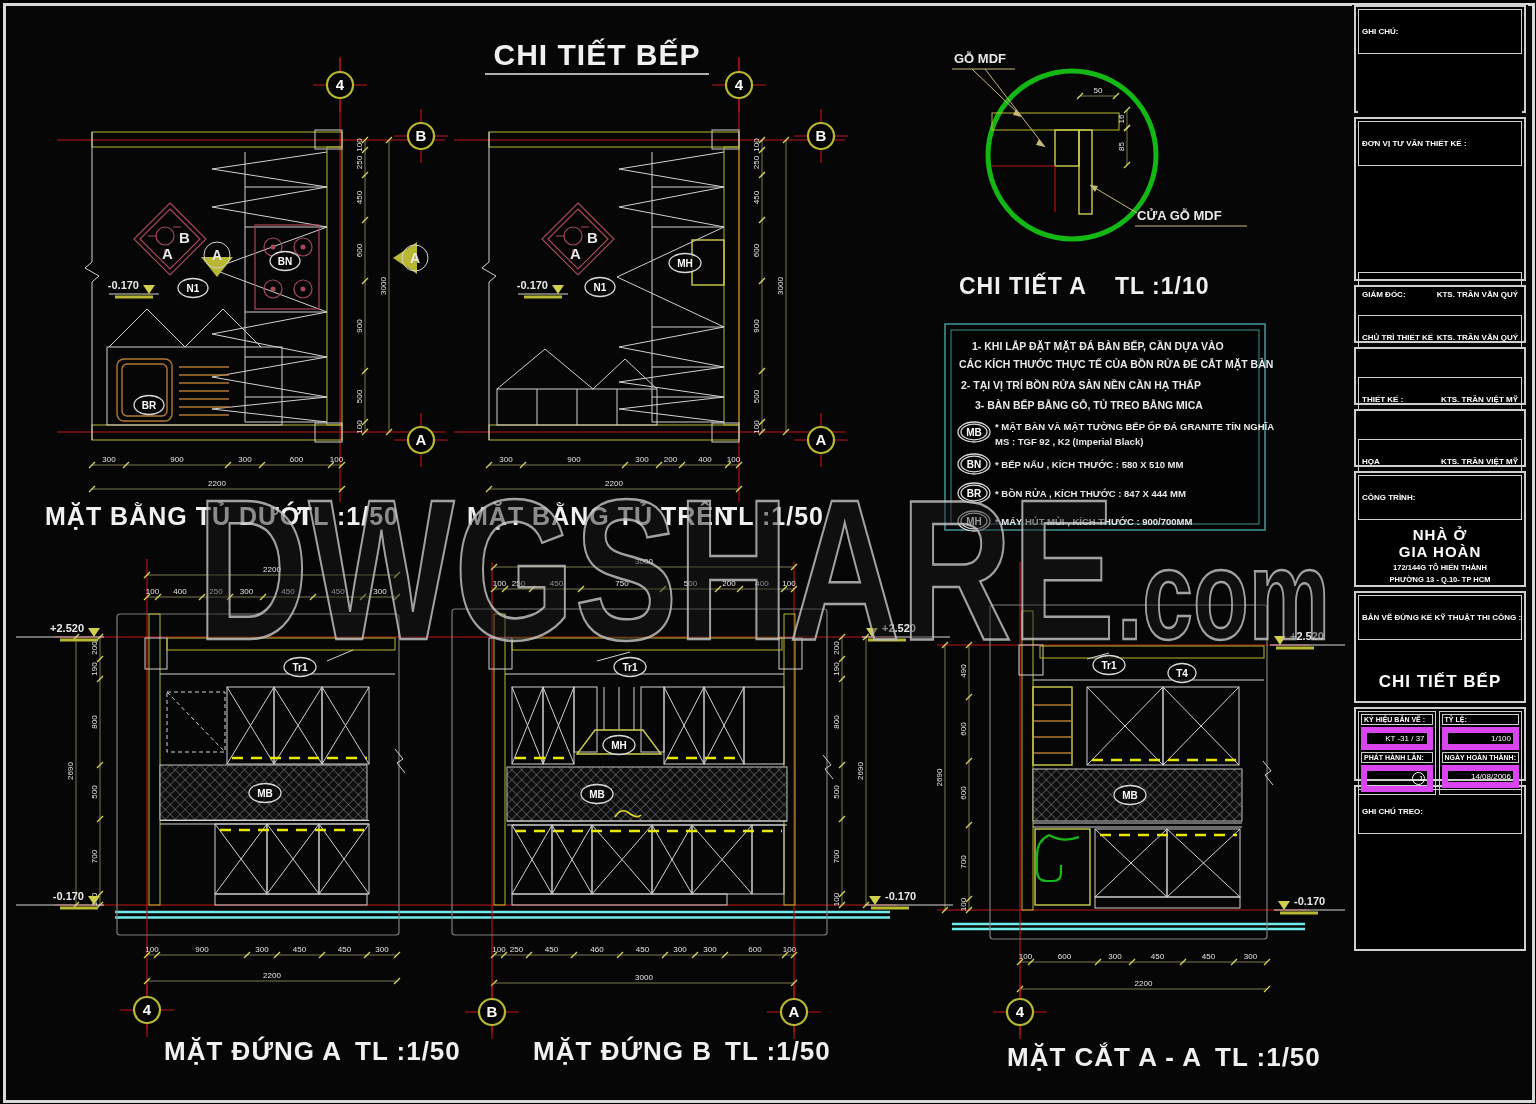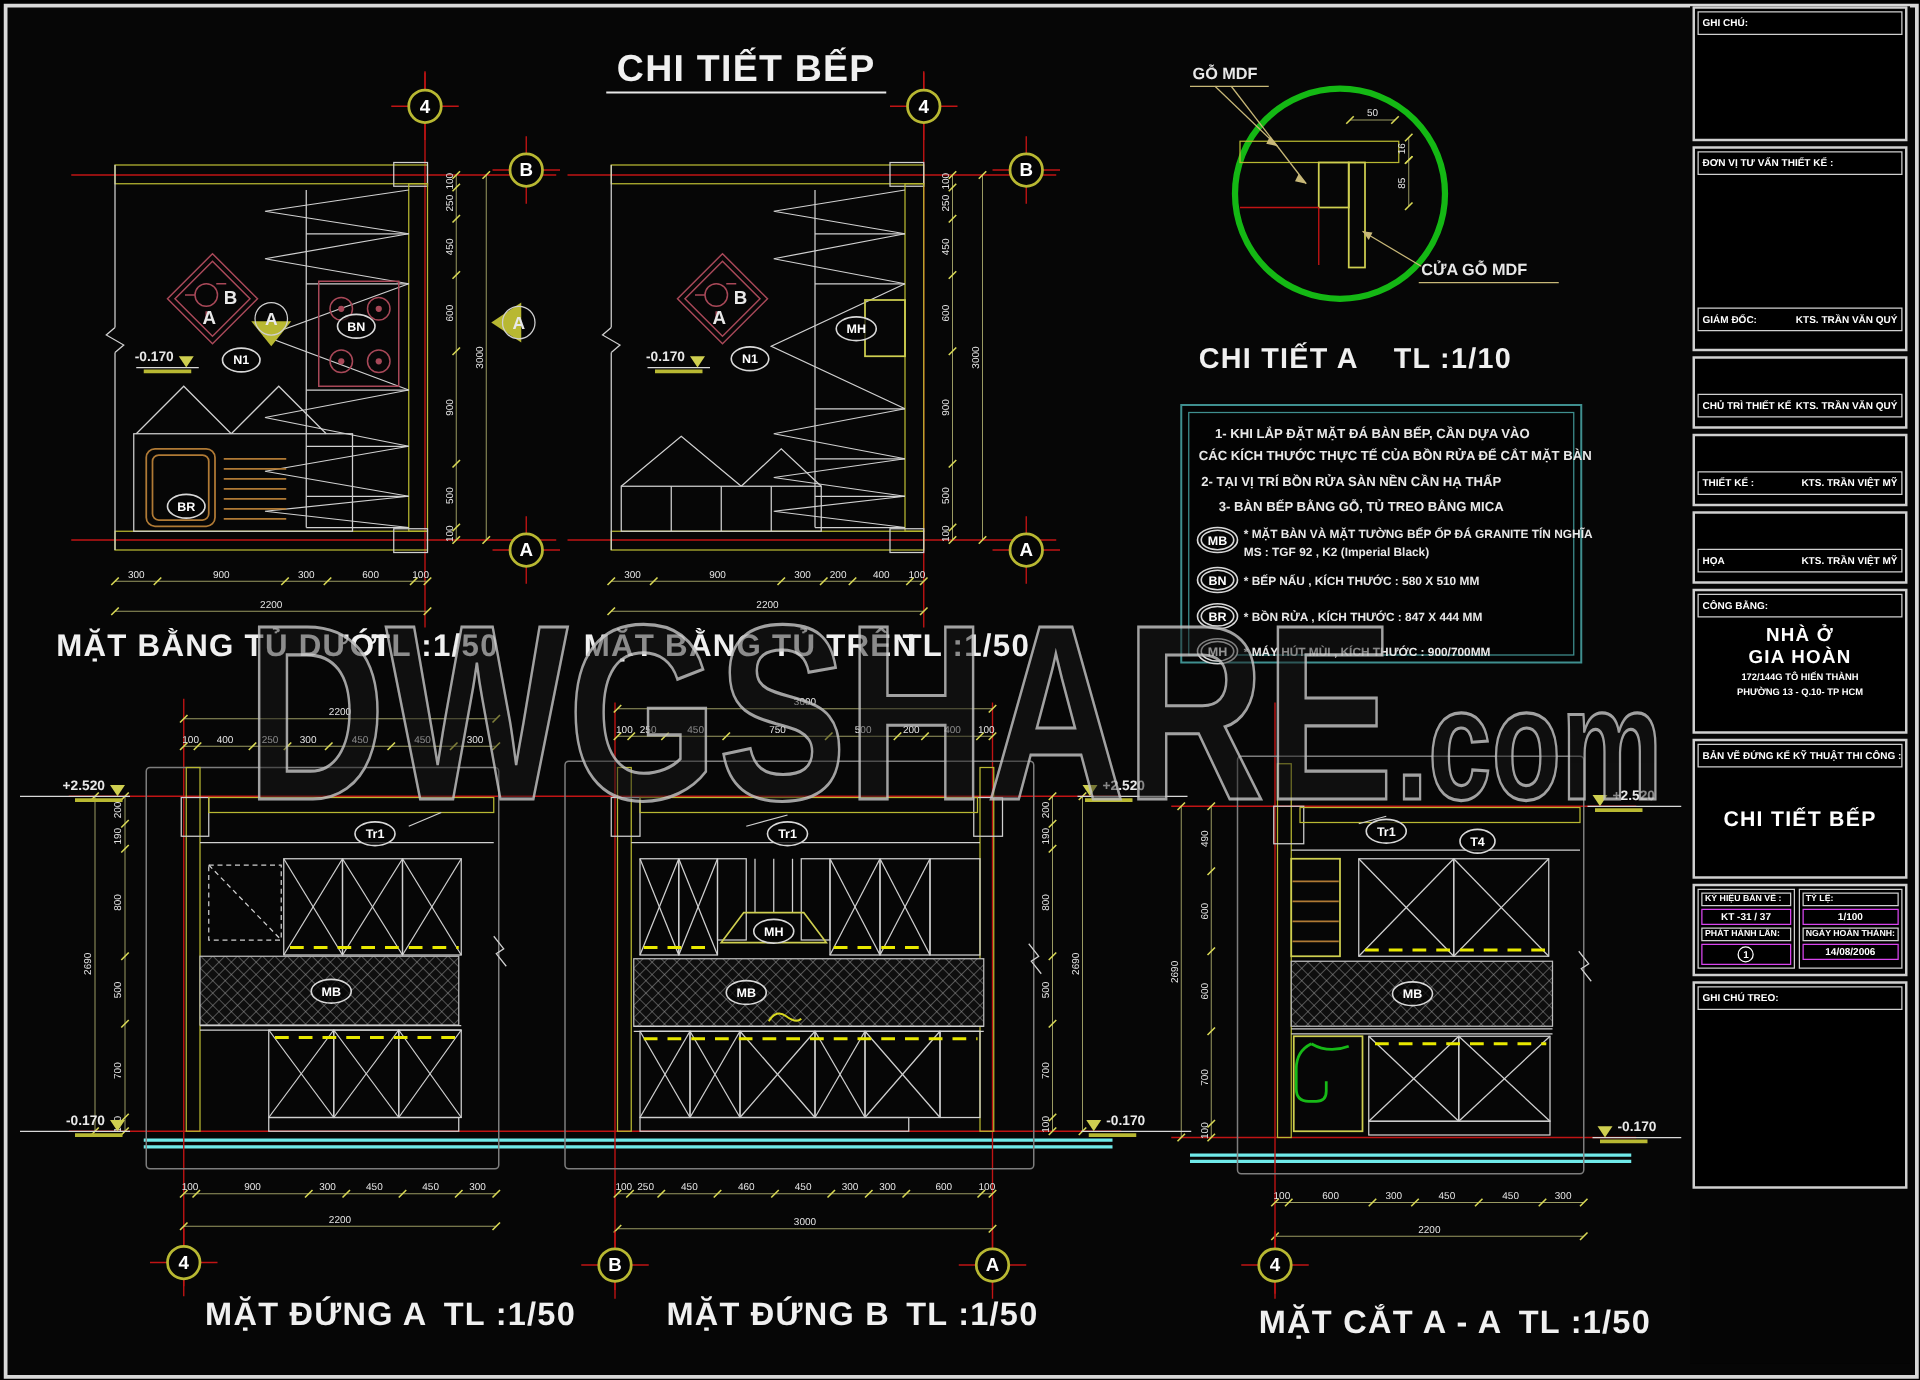--- a/index.html
+++ b/index.html
@@ -30,29 +30,29 @@
   .flag text{fill:#e8e8e8;font-size:11px;font-weight:bold}
   .tt{fill:#f0f0f0;font-weight:bold;letter-spacing:1px}
   .nt{fill:#e8e8e8;font-weight:bold;font-size:10.5px}
   .nt2{fill:#e8e8e8;font-weight:bold;font-size:9.5px}
   .lbl{fill:#e8e8e8;font-weight:bold;font-size:13px}
   .wm{font-weight:bold;fill:rgba(25,25,25,.55);stroke:#bdbdbd;stroke-width:2.5;font-size:200px;opacity:.85}
   .wm2{font-weight:bold;fill:rgba(25,25,25,.55);stroke:#bdbdbd;stroke-width:2.5;font-size:128px;opacity:.85}
   
   .tb{position:absolute;left:1352px;top:5px;width:176px;height:1086px;background:#050505;color:#fff;}
   .sec{border:2px solid #cfcfcf;margin:0 2px 4px 2px;padding:2px;background:#000;}
-  .bar{border:1px solid #cfcfcf;font-size:8px;font-weight:bold;padding:4px 3px;display:flex;justify-content:space-between;white-space:nowrap;overflow:hidden}
+  .bar{border:1px solid #cfcfcf;font-size:8px;font-weight:bold;padding:17px 3px;display:flex;justify-content:space-between;white-space:nowrap;overflow:hidden}
   .space{background:#000}
   .big{font-size:17px;font-weight:bold;text-align:center;letter-spacing:1px}
   .proj{font-size:15px;font-weight:bold;text-align:center;letter-spacing:1px}
   .addr{font-size:7.5px;font-weight:bold;text-align:center;margin-top:3px}
   .mrow{display:flex;gap:3px}
   .mcol{flex:1;display:flex;flex-direction:column;gap:2px;border:1px solid #cfcfcf;padding:2px}
   .mini{border:1px solid #cfcfcf;font-size:7px;font-weight:bold;padding:1px 2px;text-align:left;white-space:nowrap;overflow:hidden}
-  .miniv{border:1px solid #d946ef;font-size:8px;font-weight:bold;padding:1px 2px;text-align:center}
+  .miniv{border:6px solid #d946ef;font-size:8px;font-weight:normal;padding:1px 2px;text-align:right}
   .circ1{display:inline-block;width:11px;height:11px;border:1px solid #fff;border-radius:50%;font-size:8px;line-height:11px}
   .gnote{font-size:10px;font-weight:bold;padding:3px 4px;line-height:1.45}
 </style>
 </head>
 <body>
 
 <div class="sheet"></div>
 
 <svg width="1340" height="1086" viewBox="8 8 1340 1086">
 <defs>
@@ -961,21 +961,21 @@
   </div>
   <div class="sec" style="height:50px">
     <div class="space" style="height:26px"></div>
     <div class="bar">
         <span>HỌA</span>
         <span>KTS. TRẦN VIỆT MỸ</span>
       </div>
   </div>
   <div class="sec" style="height:108px">
     <div class="bar">
-        <span>CÔNG BẰNG:</span>
+        <span>CÔNG TRÌNH:</span>
       </div>
     <div style="padding-top:6px">
       <div class="proj">NHÀ Ở</div>
       <div class="proj">GIA HOÀN</div>
       <div class="addr">172/144G TÔ HIẾN THÀNH</div>
       <div class="addr">PHƯỜNG 13 - Q.10- TP HCM</div>
     </div>
   </div>
   <div class="sec" style="height:104px">
     <div class="bar">

